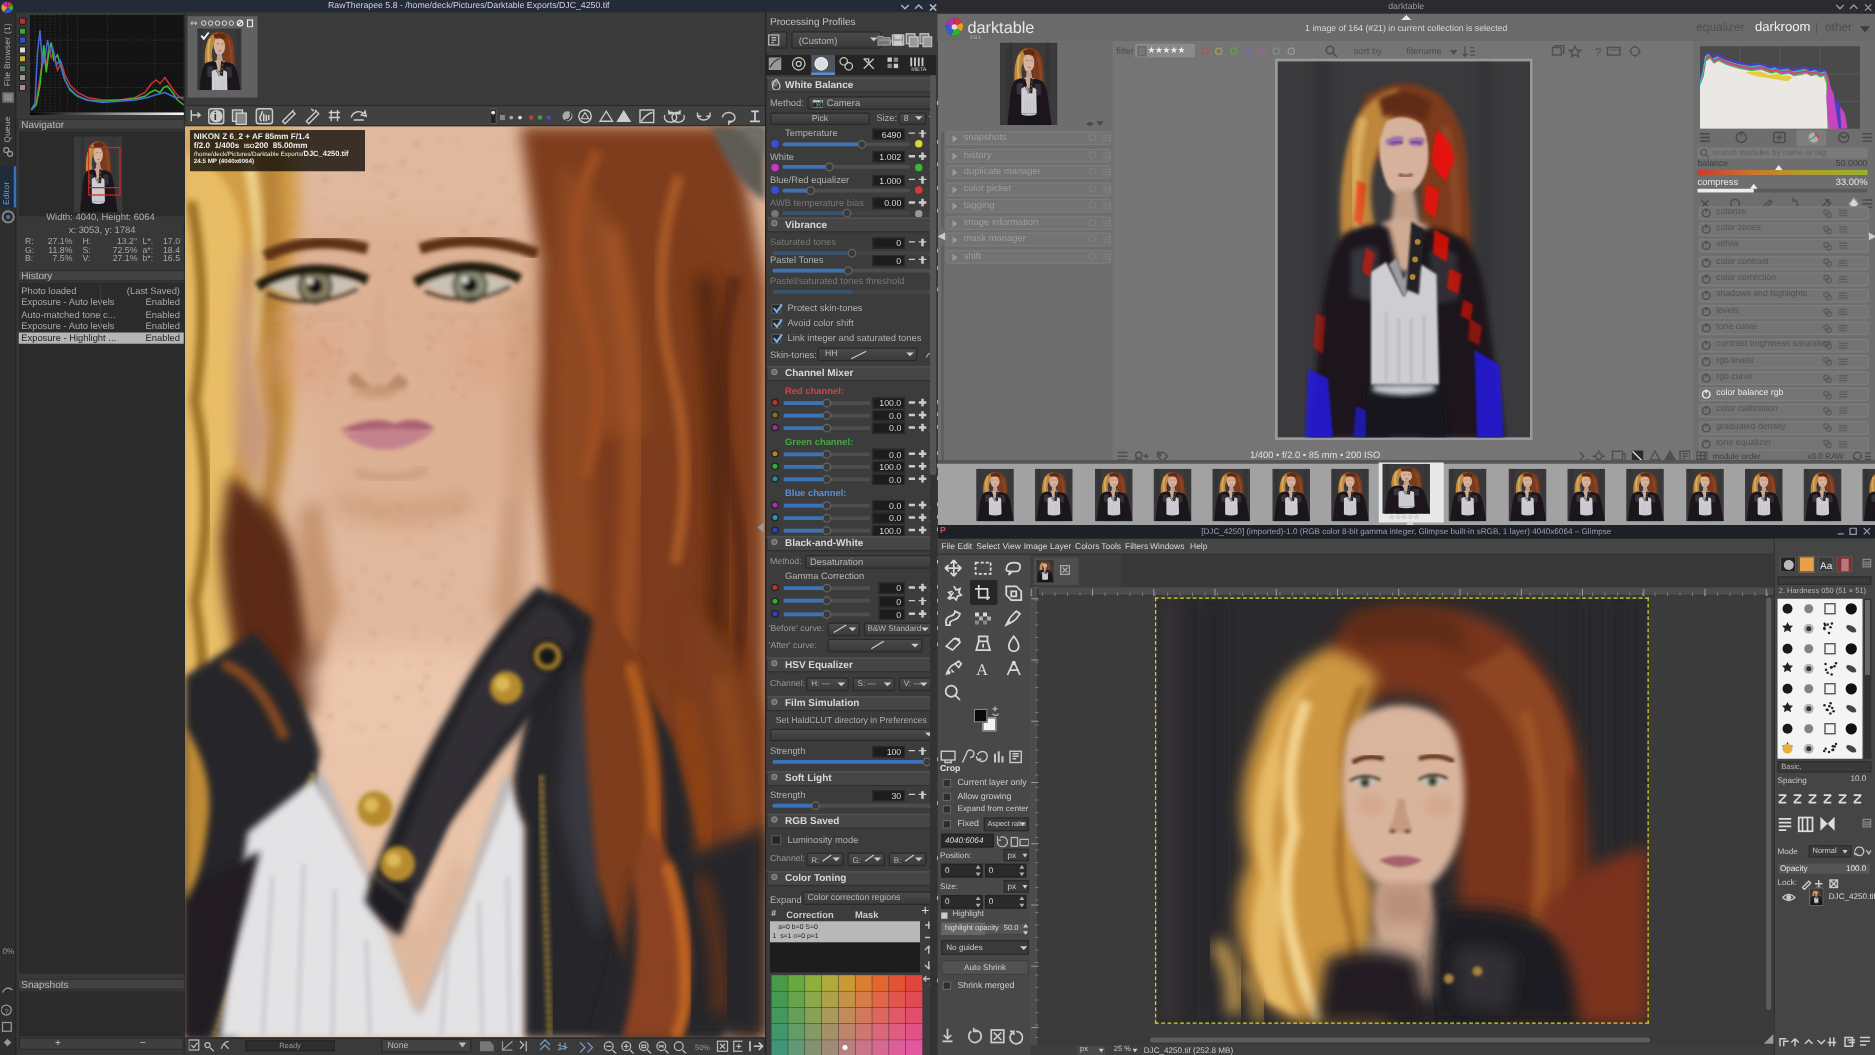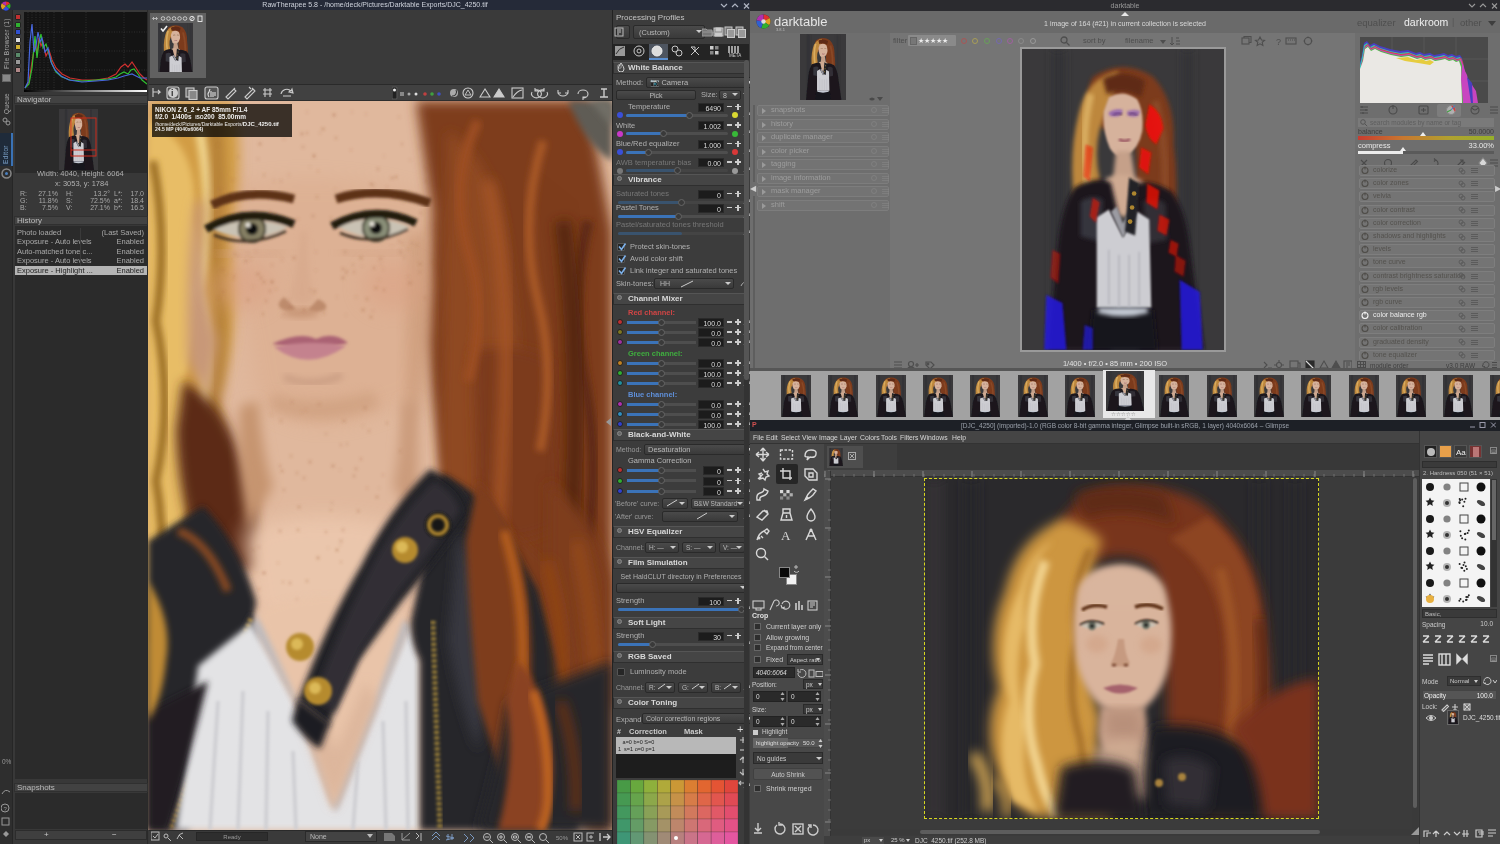--- a/index.html
+++ b/index.html
@@ -1244,21 +1244,21 @@
 </g>
       </svg>
     </div>
     <svg width="46" height="10" style="position:absolute;left:893px;top:360px" stroke="#4e4e4e" fill="none" stroke-width="1.2">
       <path d="M1,2 h8 M1,5 h8 M1,8 h8"></path>
       <circle cx="18" cy="4" r="2.5"></circle>
       <path d="M14,9 q4,-4 8,0 M24,3 v4 m-2,-2 h4"></path>
       <path d="M33,2 h5 l3,3 -4,4 -4,-4 z"></path>
       <circle cx="35" cy="4" r="0.8" fill="#4e4e4e"></circle>
     </svg>
-    <div style="position:absolute;left:1000px;top:360px;width:230px;text-align:center;font-size:7.5px;color:#e0e0e0;">1/400 • f/2.0 • 85 mm • 200 ISO</div>
+    <div style="position:absolute;left:1000px;top:360px;width:230px;font-size:7.5px;color:#e0e0e0;">1/400 • f/2.0 • 85 mm • 200 ISO</div>
     <svg width="90" height="11" style="position:absolute;left:1262px;top:359px" stroke="#4e4e4e" fill="none" stroke-width="1.1">
 <path d="M2,3 l3,3 -3,3 m4,0 h4"></path>
       <circle cx="17" cy="6" r="2.5"></circle>
       <path d="M17,1 v2 m0,6 v2 m5,-5 h-2 m-6,0 h-2"></path>
 <rect x="28" y="2" width="8" height="7"></rect>
       <path d="M30,9 v2 h8 v-7 h-2"></path>
 <rect x="44" y="2" width="8" height="8" fill="#2a2a2a" stroke="#2a2a2a"></rect>
       <path d="M44,2 l8,8" stroke="#ddd"></path>
 <path d="M58,9 l4,-7 4,7 z"></path>
       <path d="M70,9 l4,-7 4,7 z" fill="#4e4e4e"></path>

